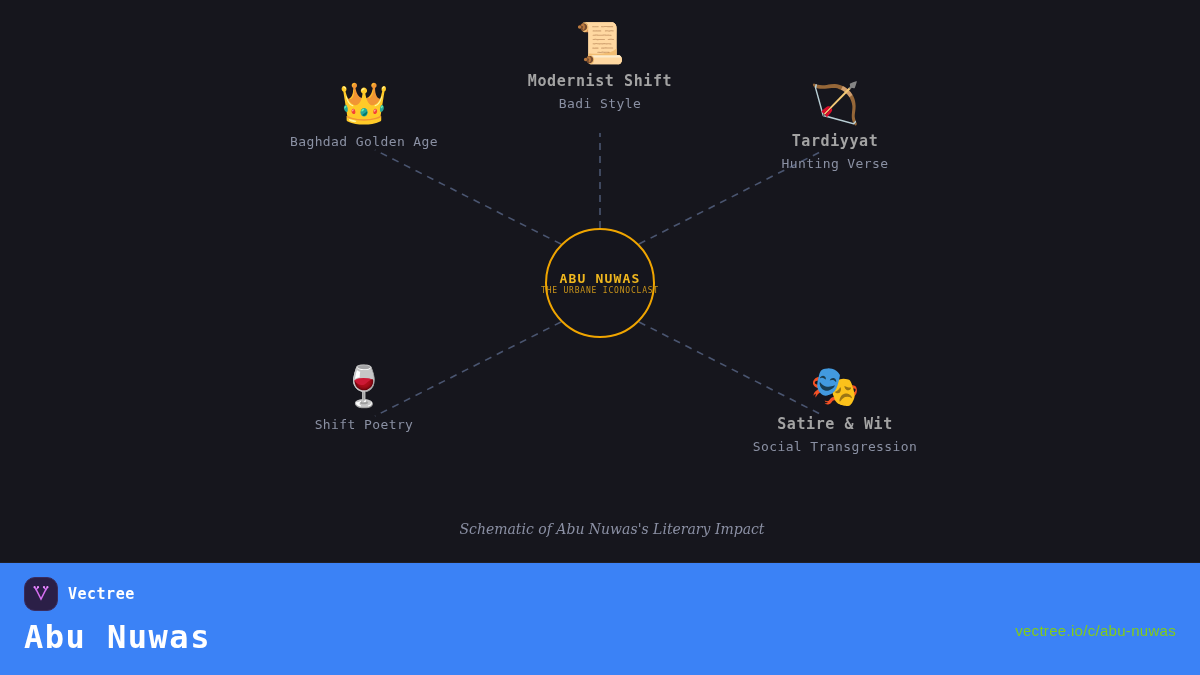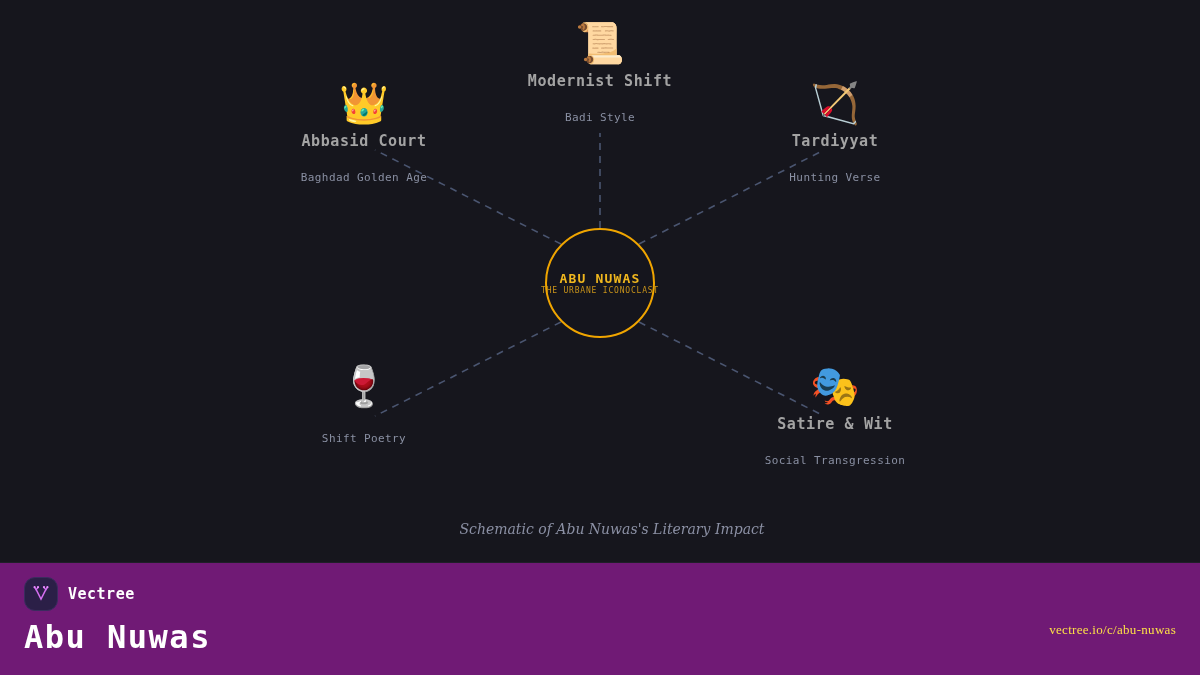--- a/index.html
+++ b/index.html
@@ -46,43 +46,43 @@
   
   .node { position:absolute; width:230px; text-align:center; }
   .node-icon { font-size:40px; line-height:50px; height:50px; }
   .node-label {
     font-family:"DejaVu Sans Mono", monospace;
     font-size:15px; font-weight:bold; color:#a3a3a3;
     letter-spacing:0.6px; margin-top:4px; white-space:nowrap;
   }
   .node-sub {
     font-family:"DejaVu Sans Mono", monospace;
-    font-size:11px; color:#8a90a3;
-    letter-spacing:0.4px; margin-top:21px; white-space:nowrap;
+    font-size:13px; color:#8a90a3;
+    letter-spacing:0.4px; margin-top:6px; white-space:nowrap;
   }
 
   #node-0 { left:249px; top:78px; }
   #node-1 { left:485px; top:18px; }
   #node-2 { left:720px; top:78px; }
   #node-3 { left:720px; top:361px; }
   #node-4 { left:249px; top:361px; }
 
   
   #caption {
     position:absolute; left:12px; top:521px; width:1200px;
     text-align:center;
     font-family:"DejaVu Serif", serif;
     font-style:italic; font-size:14px;
     color:#8b90a4;
   }
 
   
   #footer {
     position:absolute; left:0; top:563px; width:1200px; height:112px;
-    background:#701a75;
+    background:#3b82f6;
   }
   #brand-row {
     position:absolute; left:24px; top:14px;
     display:flex; align-items:center; gap:10px;
   }
   #brand-logo {
     width:34px; height:34px; border-radius:11px;
     background:#2b1f47;
     border:1px solid #3a2c5e;
     display:flex; align-items:center; justify-content:center;
@@ -93,22 +93,22 @@
     letter-spacing:0.5px;
   }
   #page-title {
     position:absolute; left:24px; top:55px;
     font-family:"DejaVu Sans Mono", monospace;
     font-size:32px; font-weight:bold; color:#ffffff;
     letter-spacing:1.5px;
   }
   #footer-url {
     position:absolute; right:24px; top:622px;
-    font-family:Liberation Serif, serif;
-    font-size:13px; color:#fde047;
+    font-family:Liberation Sans, sans-serif;
+    font-size:15px; color:#84cc16;
     letter-spacing:0.3px;
   }
 </style>
 </head>
 <body>
 
 <div id="root">
 
   <div id="canvas">
 
@@ -122,21 +122,20 @@
       </g>
     </svg>
 
     <div id="center-node">
       <div id="center-title">ABU NUWAS</div>
       <div id="center-sub">THE URBANE ICONOCLAST</div>
     </div>
 
     <div class="node" id="node-0">
       <div class="node-icon">👑</div>
-      <div class="node-label">Abbasid Court</div>
       <div class="node-sub">Baghdad Golden Age</div>
     </div>
 
     <div class="node" id="node-1">
       <div class="node-icon">📜</div>
       <div class="node-label">Modernist Shift</div>
       <div class="node-sub">Badi Style</div>
     </div>
 
     <div class="node" id="node-2">

